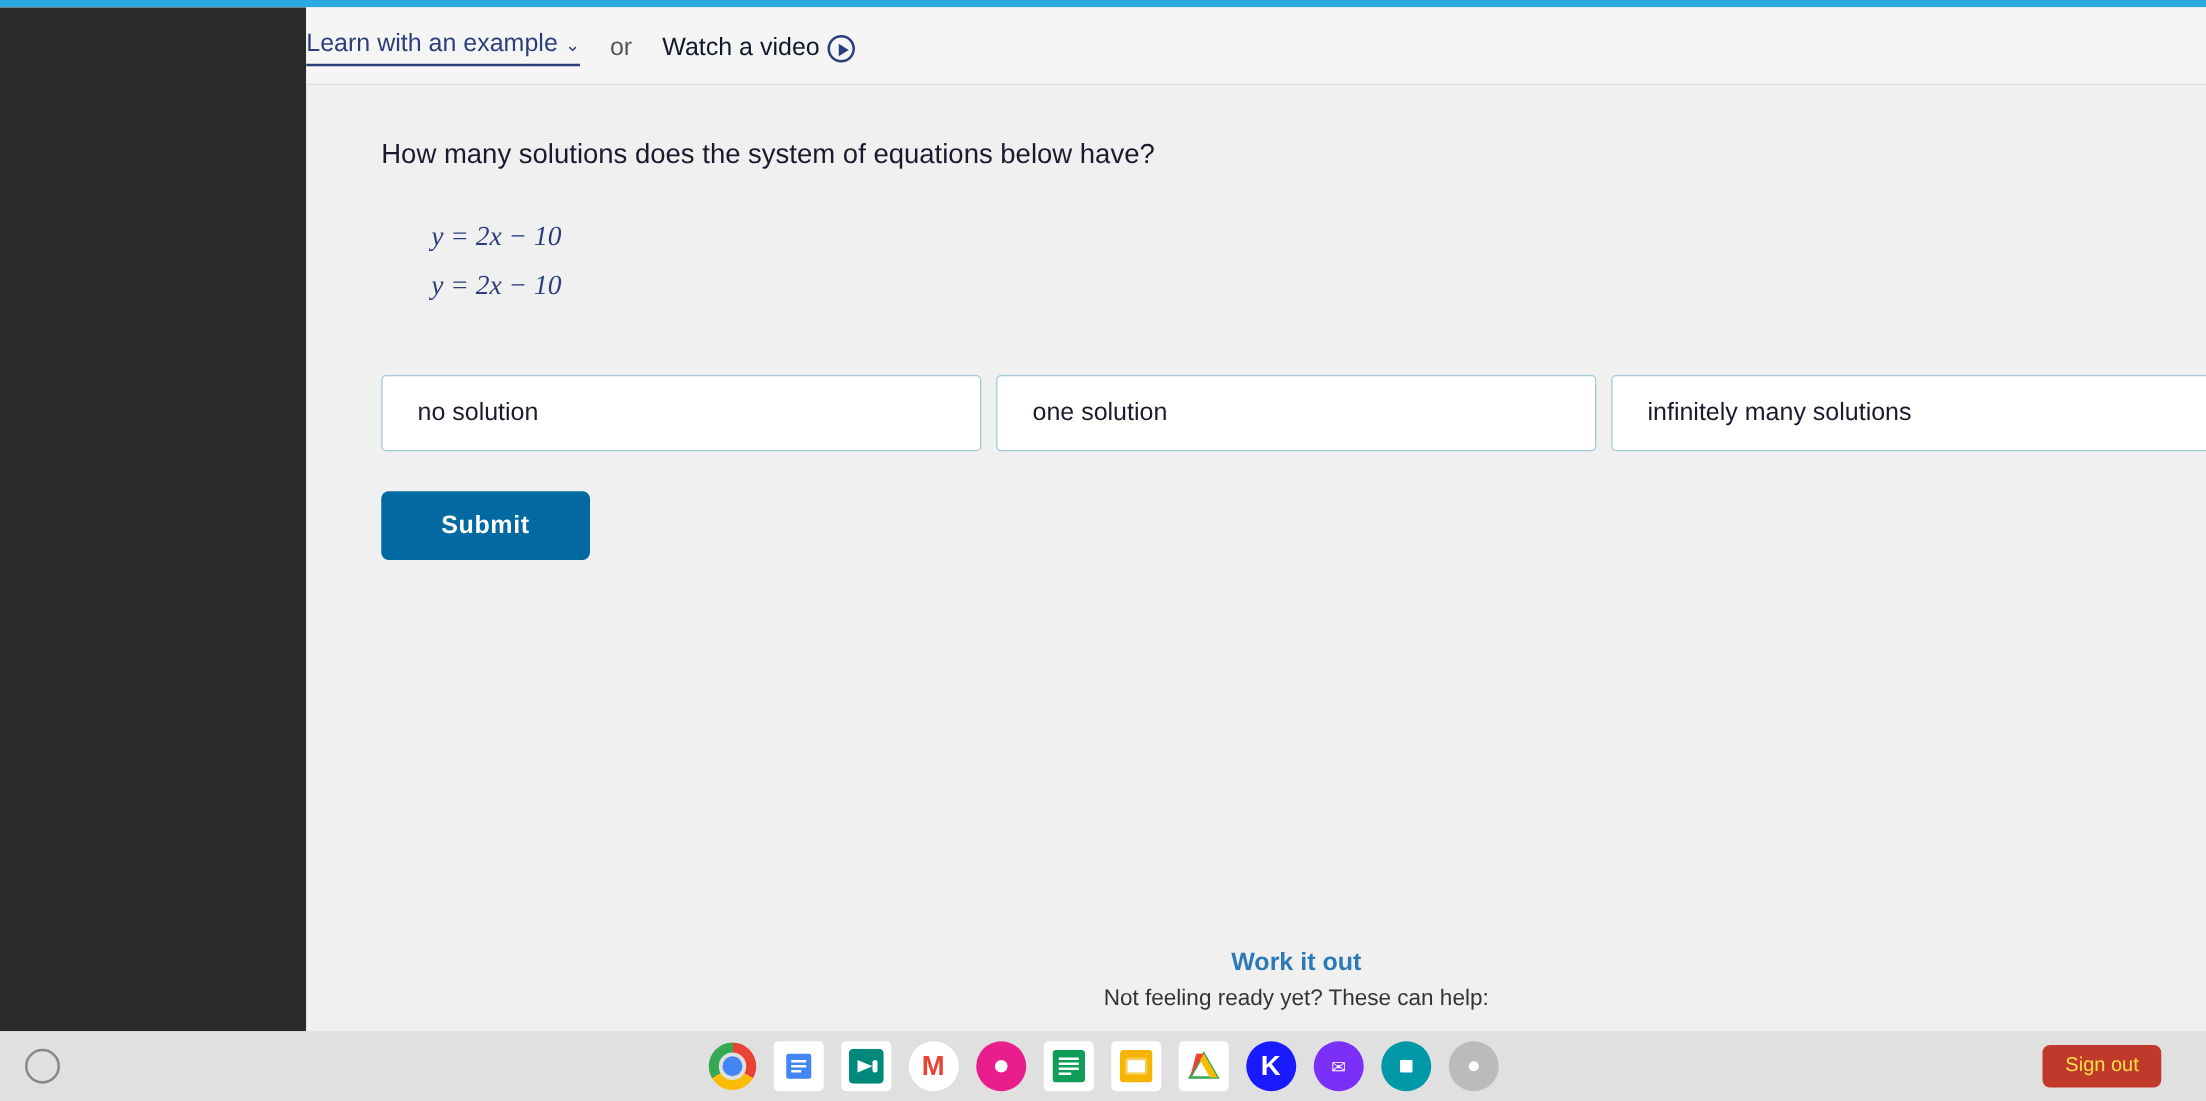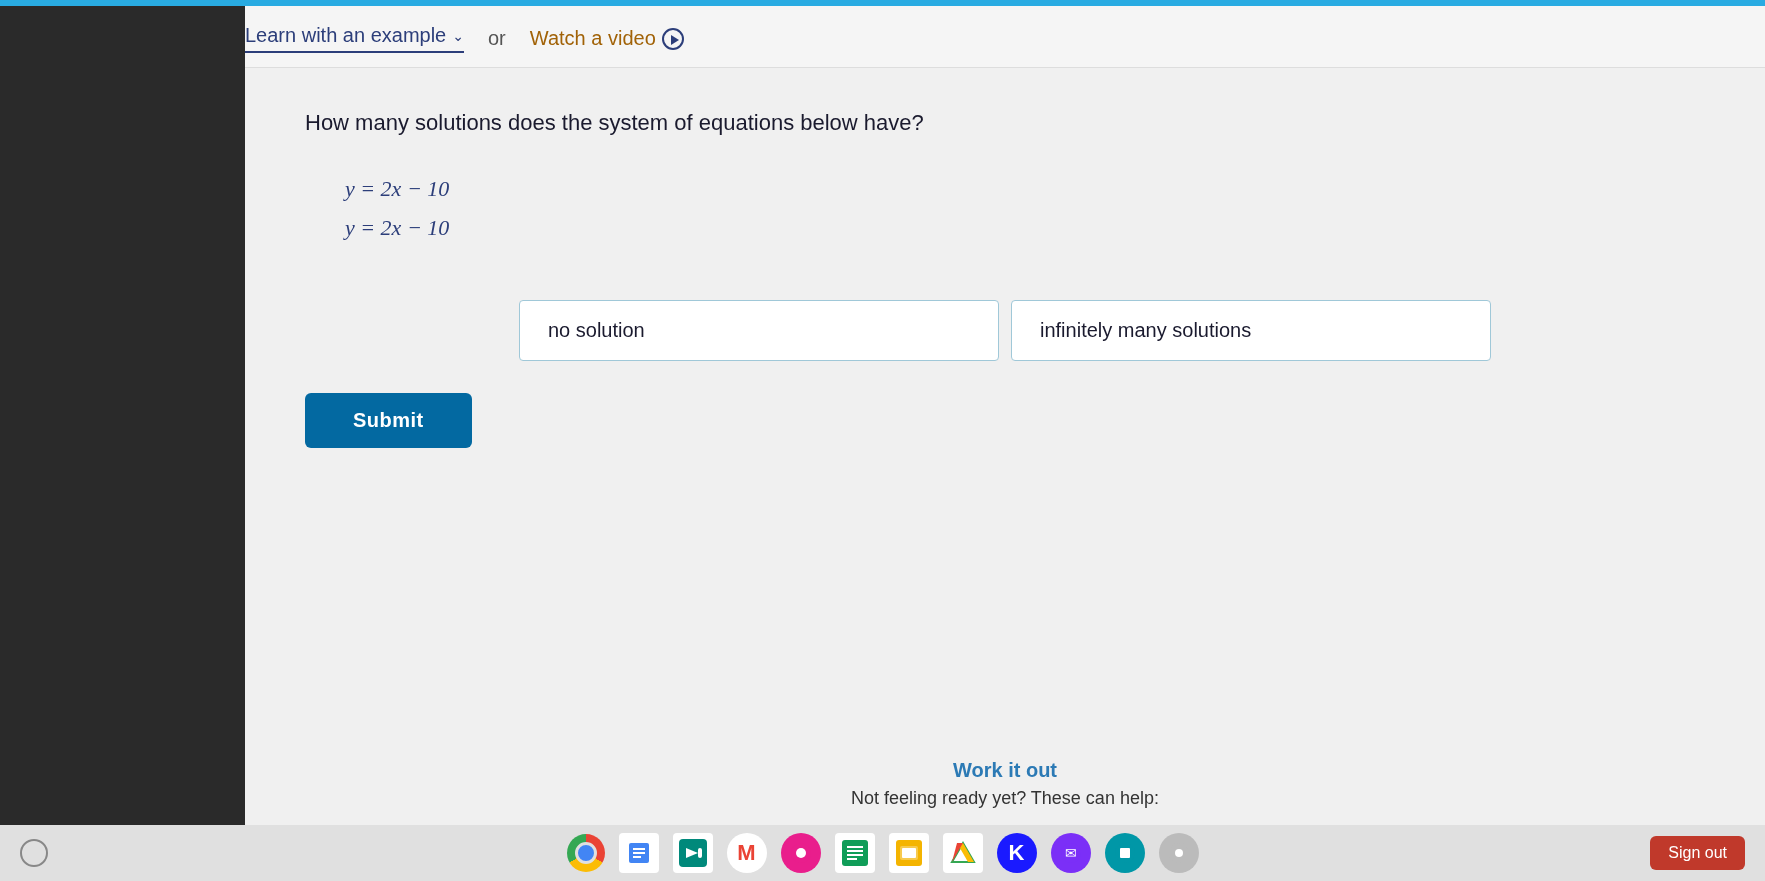--- a/index.html
+++ b/index.html
@@ -75,21 +75,21 @@
       color: #2c3e7a;
     }
 
     .or-text {
       color: #555;
       font-size: 20px;
       margin: 0 24px;
     }
 
     .watch-link {
-      color: #a16207;
+      color: #0f172a;
       font-size: 20px;
       font-weight: 500;
       text-decoration: none;
       display: flex;
       align-items: center;
       gap: 6px;
       cursor: pointer;
     }
 
     .play-icon {
@@ -247,23 +247,23 @@
     .icon-sheets { background: #fff; }
     .icon-slides { background: #fff; }
     .icon-drive2 { background: #fff; }
     .icon-k { background: #1a1aff; color: #fff; font-weight: bold; }
     .icon-purple { background: #7b2ff7; }
     .icon-blue2 { background: #0097a7; }
     .icon-gray { background: #ccc; }
 
     .sign-out-btn {
       position: absolute;
-      right: 20px;
+      right: 36px;
       background: #c0392b;
-      color: #ffffff;
+      color: #fde047;
       border: none;
       border-radius: 6px;
       padding: 8px 18px;
       font-size: 16px;
       cursor: pointer;
       font-weight: 500;
     }
 
     
     .chrome-circle {
@@ -318,20 +318,23 @@
         <div class="equation">y = 2x − 10</div>
         <div class="equation">y = 2x − 10</div>
       </div>
 
       
       <div class="choices">
         <button class="choice-btn">
           <span>no solution</span>
         </button>
         <button class="choice-btn">
+          <span>one solution</span>
+        </button>
+        <button class="choice-btn">
           <span>infinitely many solutions</span>
         </button>
       </div>
 
       
       <button class="submit-btn">
         <span>Submit</span>
       </button>
     </div>
 

